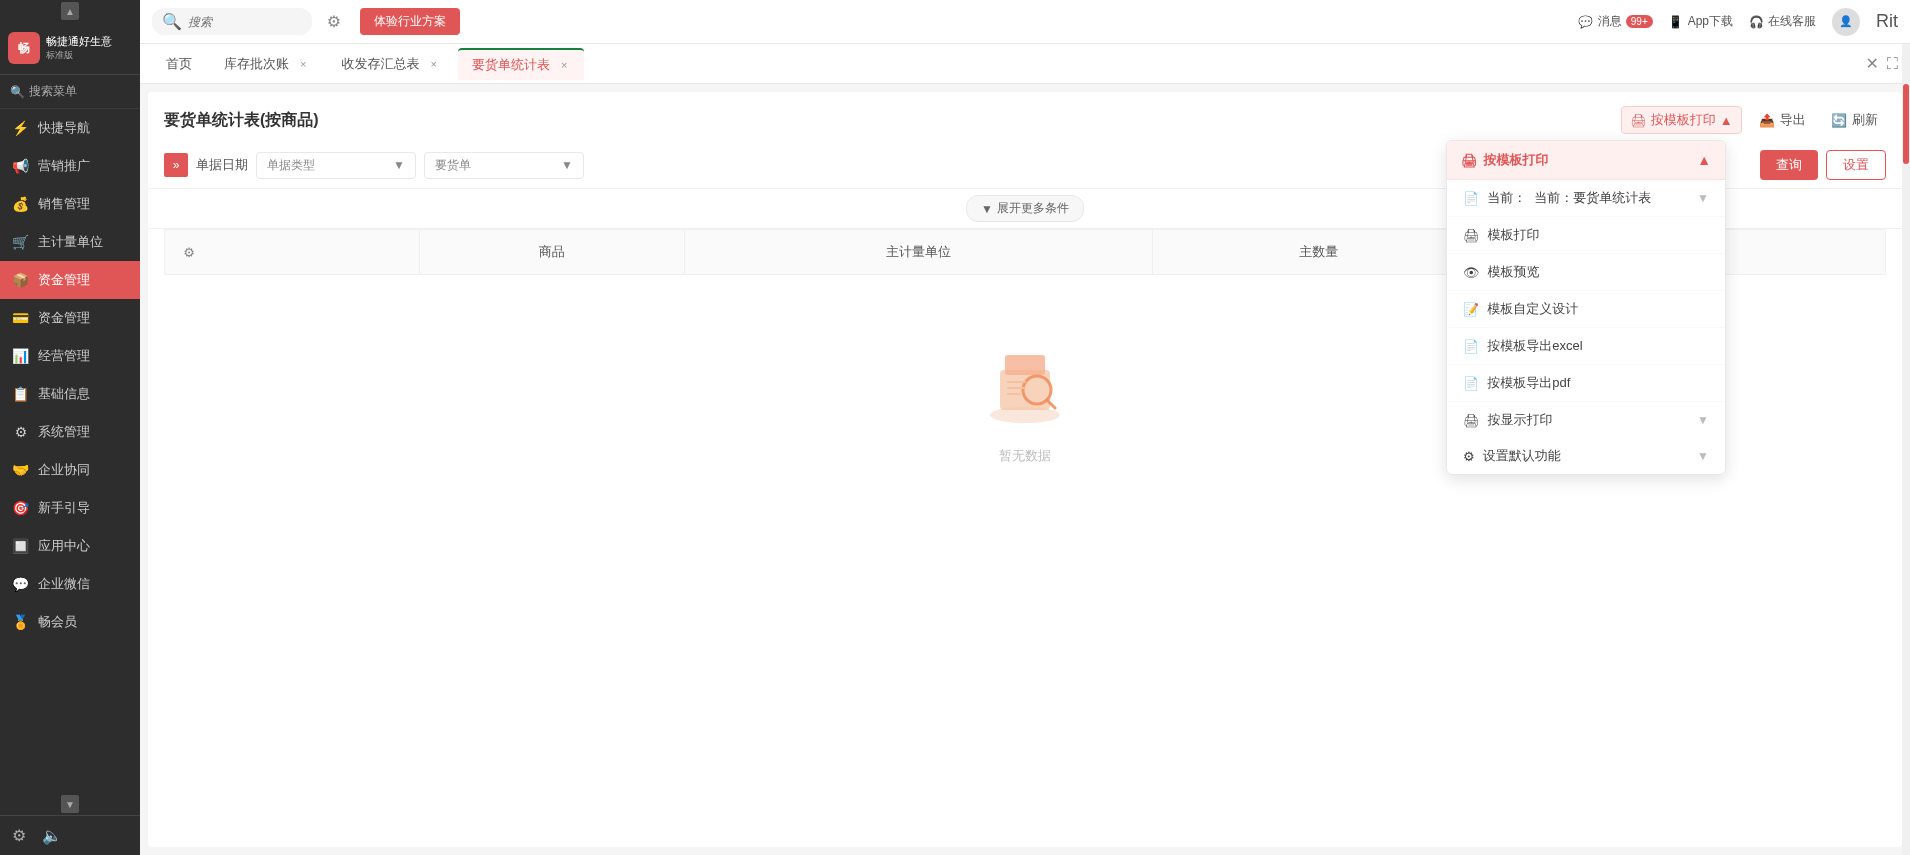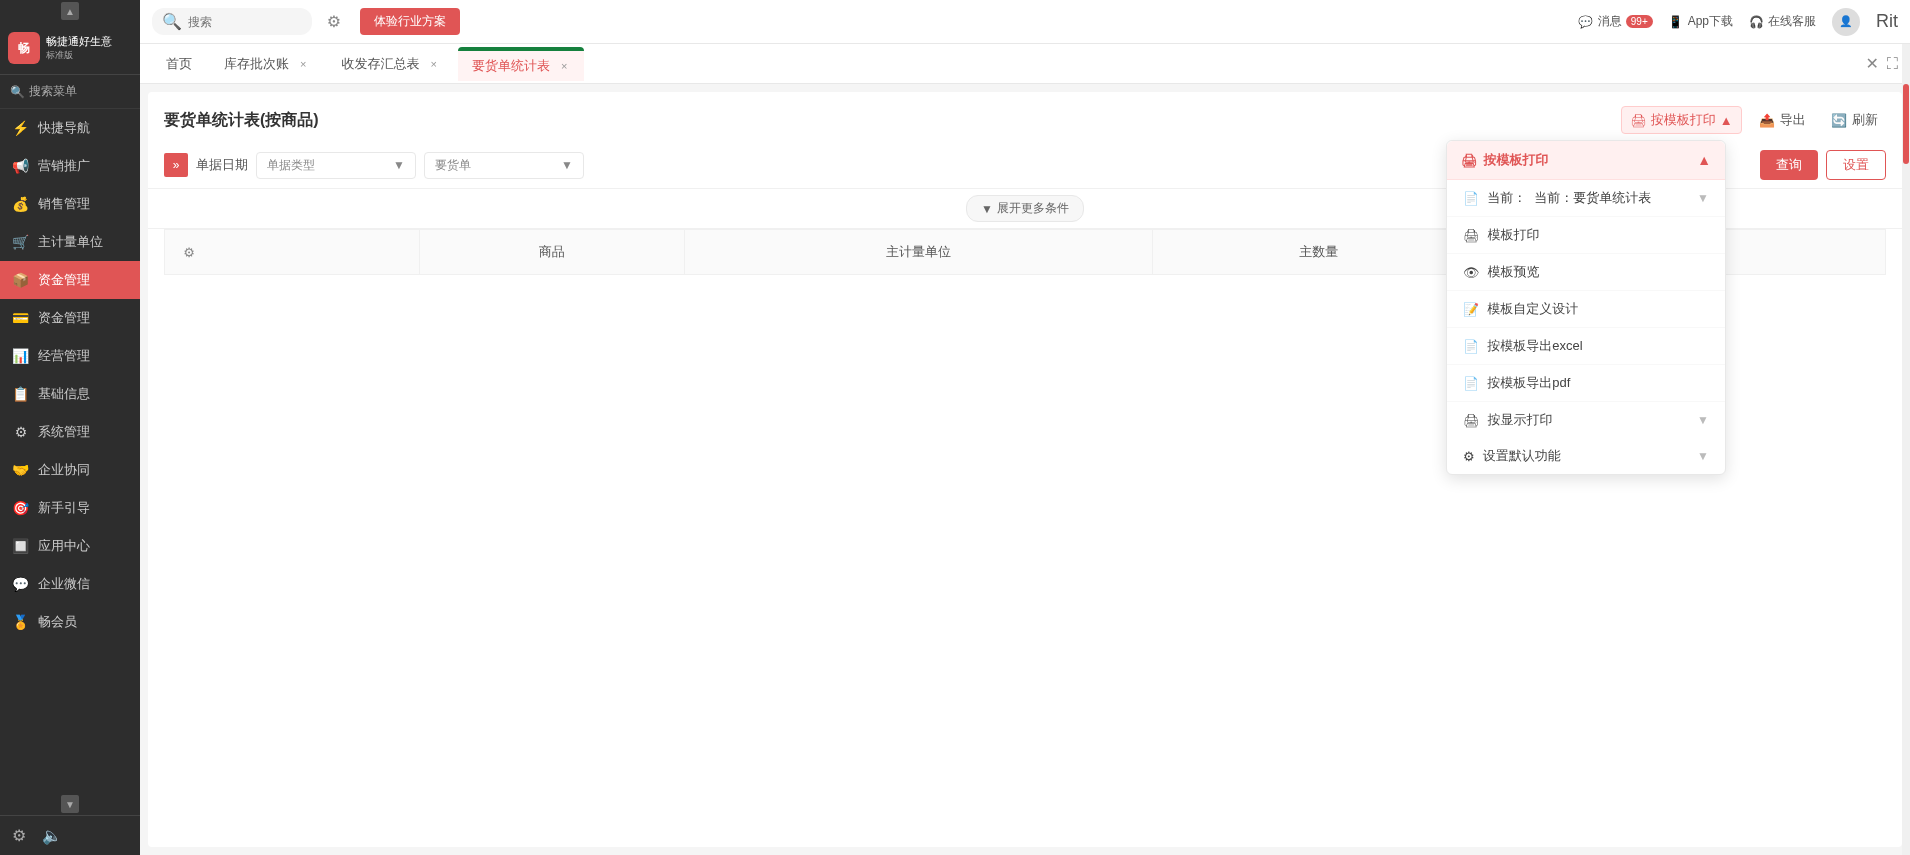--- a/index.html
+++ b/index.html
@@ -125,20 +125,21 @@
       gap: 6px;
       width: 160px;
     }
     .topbar-search input {
       border: none;
       background: transparent;
       outline: none;
       font-size: 12px;
       color: #999;
       width: 100px;
+      font-style: italic;
     }
     .topbar-gear {
       width: 28px;
       height: 28px;
       display: flex;
       align-items: center;
       justify-content: center;
       font-size: 16px;
       color: #888;
       cursor: pointer;
@@ -204,21 +205,21 @@
       padding: 6px 14px;
       font-size: 13px;
       color: #555;
       cursor: pointer;
       border-radius: 4px 4px 0 0;
       white-space: nowrap;
     }
     .tab.active {
       background: #fff3f3;
       color: #e05555;
-      border-top: 4px solid #15803d;
+      border-top: 2px solid #15803d;
       justify-content: space-between;
     }
     .tab-close {
       font-size: 11px;
       color: #999;
       margin-left: 2px;
       padding: 1px 3px;
       border-radius: 2px;
     }
     .tabs-right {
@@ -782,20 +783,33 @@
               <th>主计量单位</th>
               <th>主数量</th>
               <th>零售金额</th>
             </tr>
           </thead>
           <tbody>
           </tbody>
         </table>
       </div>
 
+      <div class="empty-state">
+        <svg class="empty-icon" viewBox="0 0 100 100" xmlns="http://www.w3.org/2000/svg">
+          <ellipse cx="50" cy="80" rx="35" ry="8" fill="#f5d0b8" opacity="0.5"></ellipse>
+          <rect x="25" y="35" width="50" height="40" rx="4" fill="#f5c0a0" opacity="0.7"></rect>
+          <rect x="30" y="20" width="40" height="20" rx="3" fill="#f5b090" opacity="0.8"></rect>
+          <circle cx="62" cy="55" r="14" fill="none" stroke="#f09060" stroke-width="3" opacity="0.9"></circle>
+          <line x1="72" y1="65" x2="80" y2="73" stroke="#f09060" stroke-width="3" stroke-linecap="round" opacity="0.9"></line>
+          <line x1="33" y1="47" x2="50" y2="47" stroke="#f5c0a0" stroke-width="2" stroke-linecap="round"></line>
+          <line x1="33" y1="53" x2="50" y2="53" stroke="#f5c0a0" stroke-width="2" stroke-linecap="round"></line>
+          <line x1="33" y1="59" x2="45" y2="59" stroke="#f5c0a0" stroke-width="2" stroke-linecap="round"></line>
+        </svg>
+        <span>暂无数据</span>
+      </div>
 
     </div>
   </div>
 </div>
 
 <div class="right-scrollbar">
   <div class="right-scrollbar-thumb"></div>
 </div>
 
 </body></html>

